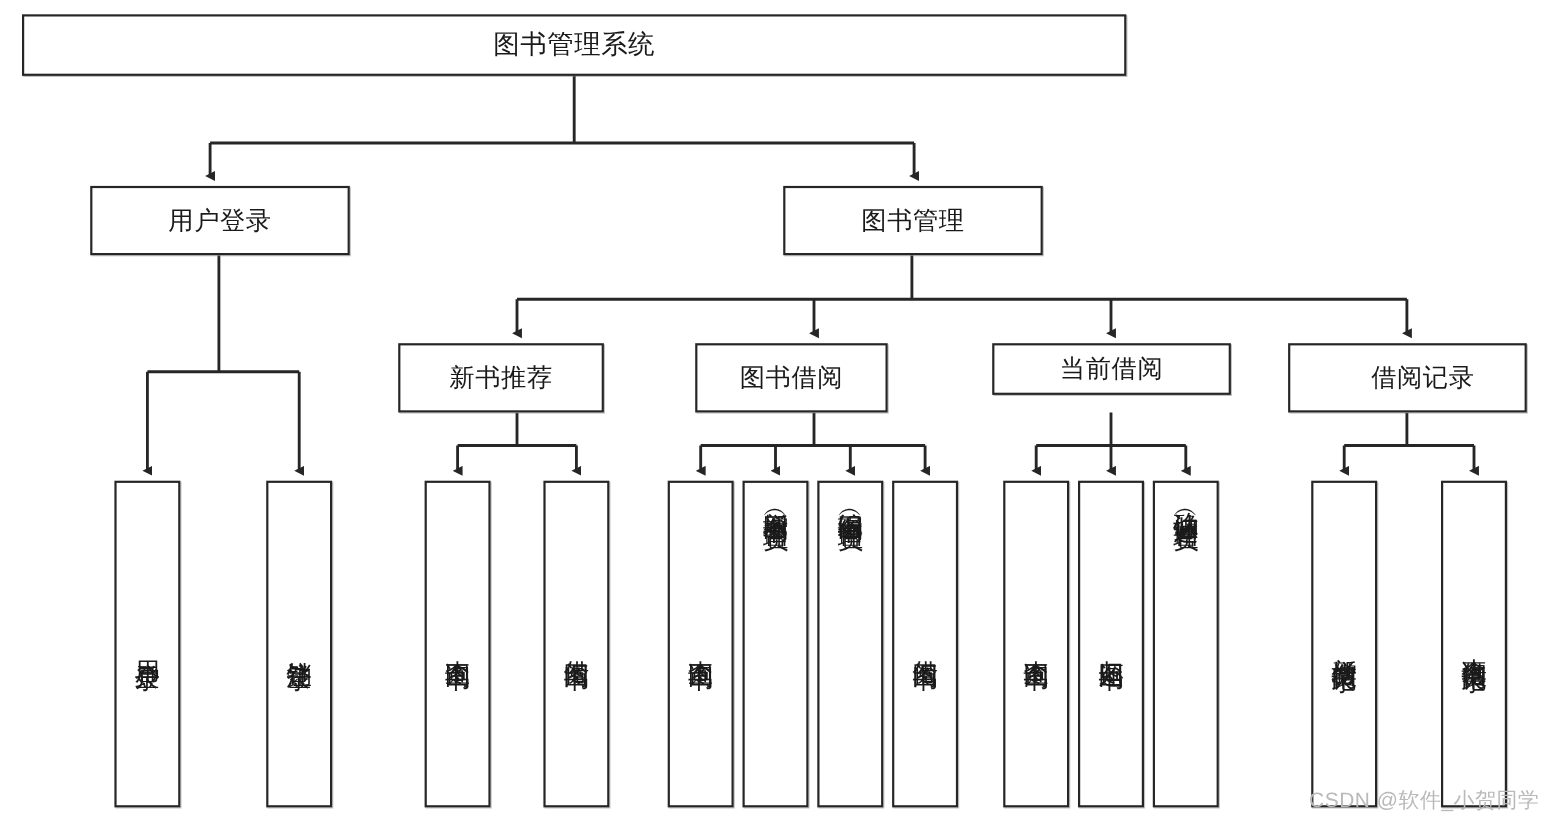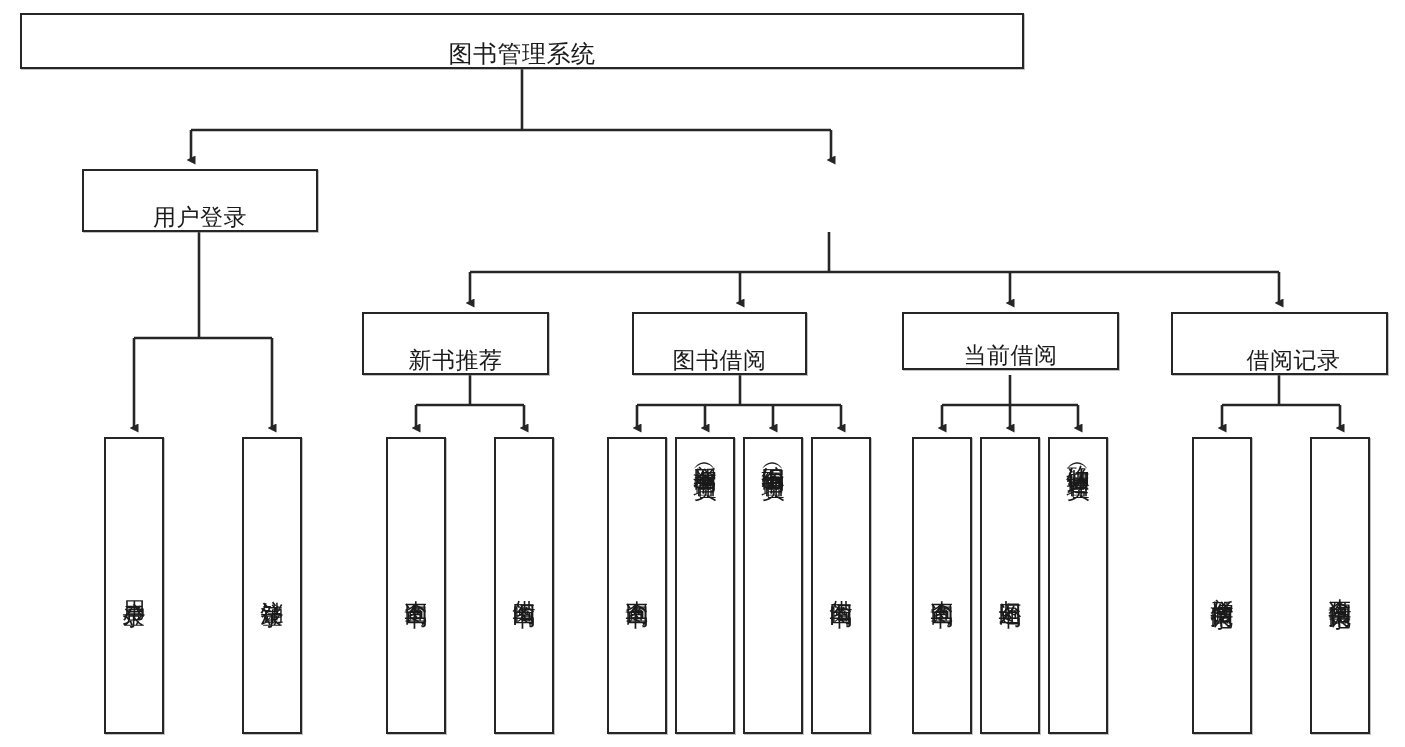--- a/index.html
+++ b/index.html
@@ -25,21 +25,21 @@
     width: 1405px;
     height: 747px;
   }
   .node {
     position: absolute;
     box-sizing: border-box;
     background: #ffffff;
     border: 2px solid #262626;
     box-shadow: 1px 1px 0 rgba(120,120,120,0.45);
     display: flex;
-    align-items: flex-end;
+    align-items: center;
     justify-content: center;
     color: #1a1a1a;
     z-index: 2;
   }
   .node-label {
     display: block;
     letter-spacing: 0.5px;
     white-space: nowrap;
   }
   
@@ -134,28 +134,31 @@
     </g>
   </svg>
 
   <div class="node horiz root" style="left:20px; top:13px; width:1004px; height:56px;">
     <span class="node-label">图书管理系统</span>
   </div>
 
   <div class="node horiz" style="left:82px; top:169px; width:236px; height:63px;">
     <span class="node-label">用户登录</span>
   </div>
+  <div class="node horiz" style="left:712px; top:169px; width:236px; height:63px;">
+    <span class="node-label">图书管理</span>
+  </div>
 
   <div class="node horiz" style="left:362px; top:312px; width:187px; height:63px;">
     <span class="node-label">新书推荐</span>
   </div>
   <div class="node horiz" style="left:632px; top:312px; width:175px; height:63px;">
     <span class="node-label">图书借阅</span>
   </div>
-  <div class="node horiz" style="left:902px; top:312px; width:217px; height:58px;">
+  <div class="node horiz" style="left:902px; top:312px; width:217px; height:47px;">
     <span class="node-label">当前借阅</span>
   </div>
   <div class="node horiz" style="left:1171px; top:312px; width:217px; height:63px;padding-left:28px;">
     <span class="node-label">借阅记录</span>
   </div>
 
   <div class="node leaf mid" style="left:104px; top:437px; width:60px; height:297px;">
     <span class="node-label">用户登录</span>
   </div>
   <div class="node leaf mid" style="left:242px; top:437px; width:60px; height:297px;">
@@ -192,14 +195,15 @@
     <span class="node-label">确认归还（管理员）</span>
   </div>
 
   <div class="node leaf mid" style="left:1192px; top:437px; width:60px; height:297px;">
     <span class="node-label">新增借阅记录</span>
   </div>
   <div class="node leaf mid" style="left:1310px; top:437px; width:60px; height:297px;">
     <span class="node-label">查询借阅记录</span>
   </div>
 
+  <div class="watermark" style="left:1190px; top:715px;">CSDN @软件_小贺同学</div>
 
 </div>
 
 </body></html>

